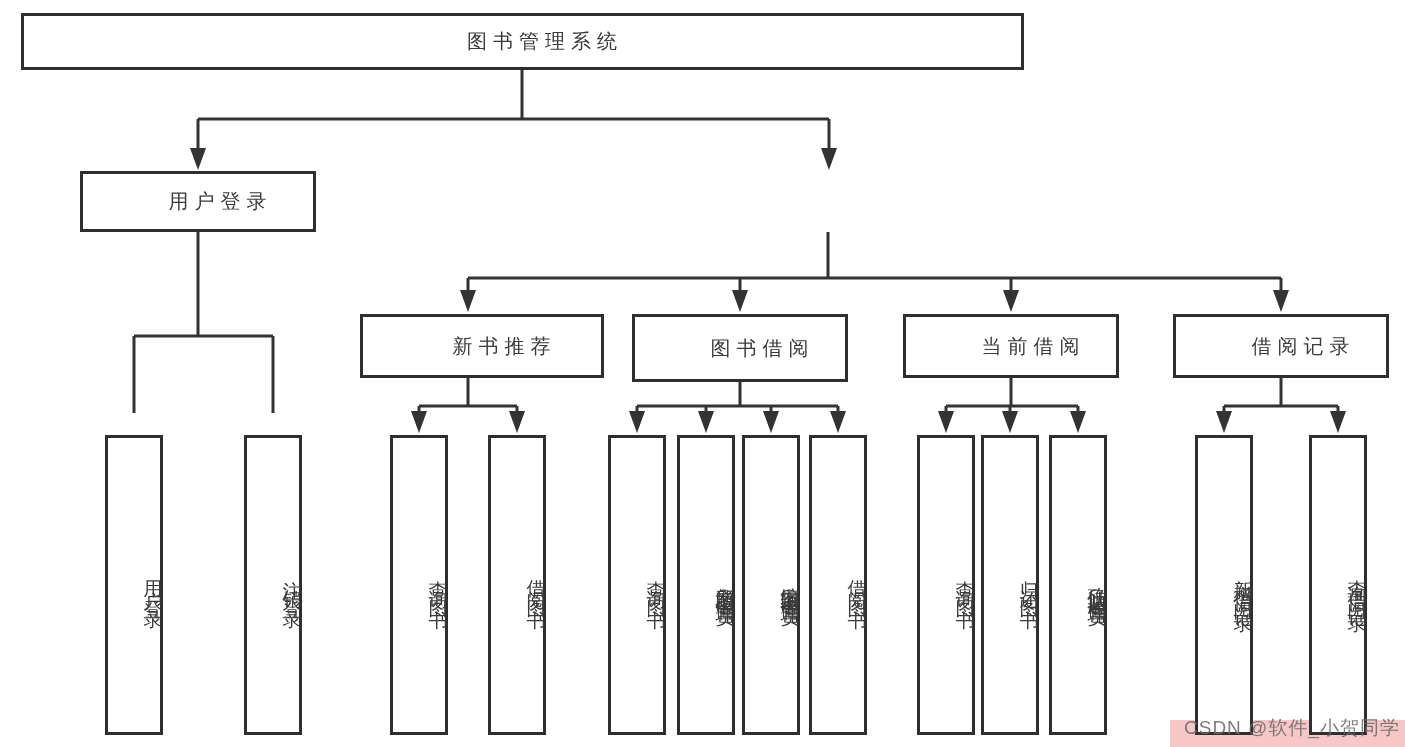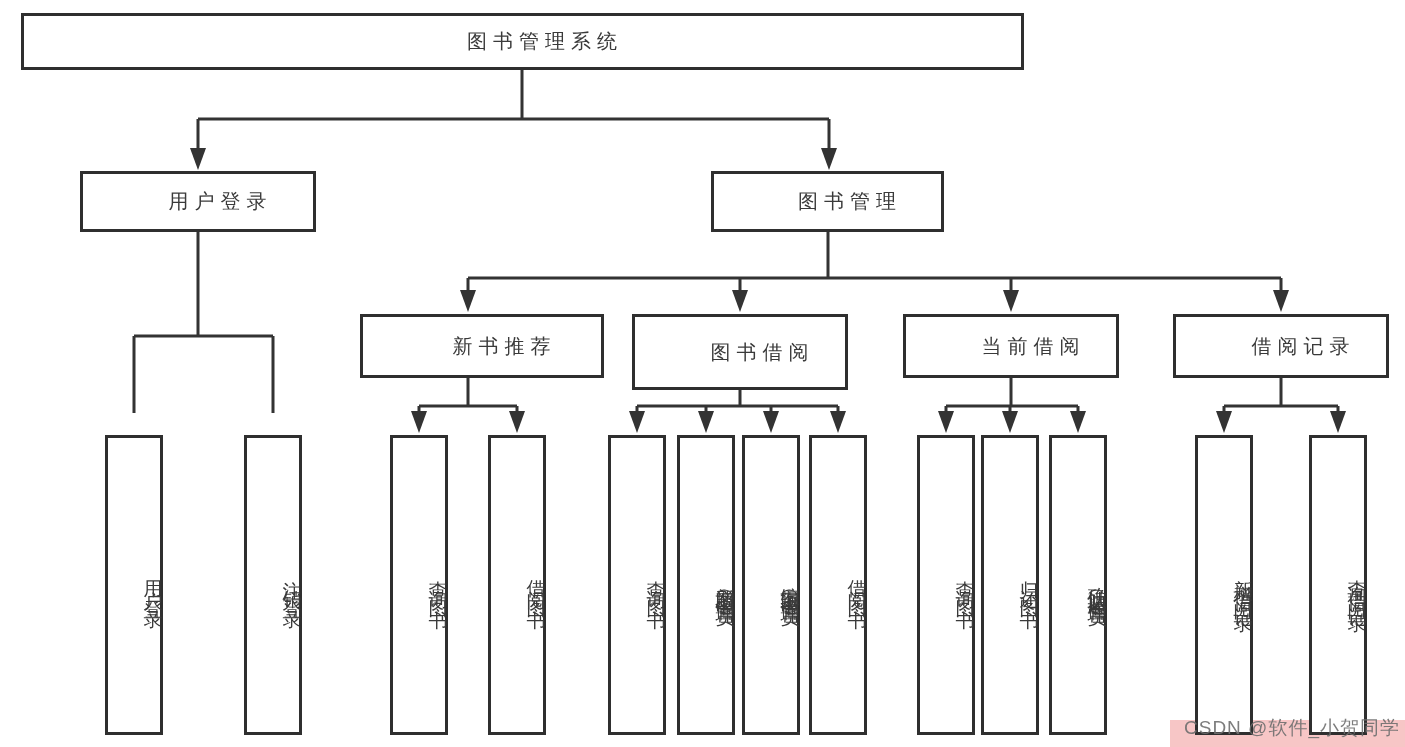--- a/index.html
+++ b/index.html
@@ -106,24 +106,23 @@
       <polygon points="1002,411 1018,411 1010,433"></polygon>
       <polygon points="1070,411 1086,411 1078,433"></polygon>
       <polygon points="1216,411 1232,411 1224,433"></polygon>
       <polygon points="1330,411 1346,411 1338,433"></polygon>
     </g>
   </svg>
 
   <div class="box hbox" style="left:21px;top:13px;width:1003px;height:57px">图书管理系统</div>
 
   <div class="box hbox" style="left:80px;top:171px;width:236px;height:61px">用户登录</div>
-  <div class="box hbox" style="left:711px;top:171px;width:233px;height:61px">图书管理</div>
 
   <div class="box hbox" style="left:360px;top:314px;width:244px;height:64px">新书推荐</div>
-  <div class="box hbox" style="left:632px;top:314px;width:216px;height:76px">图书借阅</div>
+  <div class="box hbox" style="left:632px;top:314px;width:216px;height:68px">图书借阅</div>
   <div class="box hbox" style="left:1173px;top:314px;width:216px;height:64px">借阅记录</div>
   <div class="box hbox" style="left:903px;top:314px;width:216px;height:64px">当前借阅</div>
 
   <div class="box vbox" style="left:105px;top:435px">用户登录</div>
   <div class="box vbox" style="left:244px;top:435px">注销登录</div>
 
   <div class="box vbox" style="left:390px;top:435px">查询图书</div>
   <div class="box vbox" style="left:488px;top:435px">借阅图书</div>
 
   <div class="box vbox" style="left:608px;top:435px">查询图书</div>

